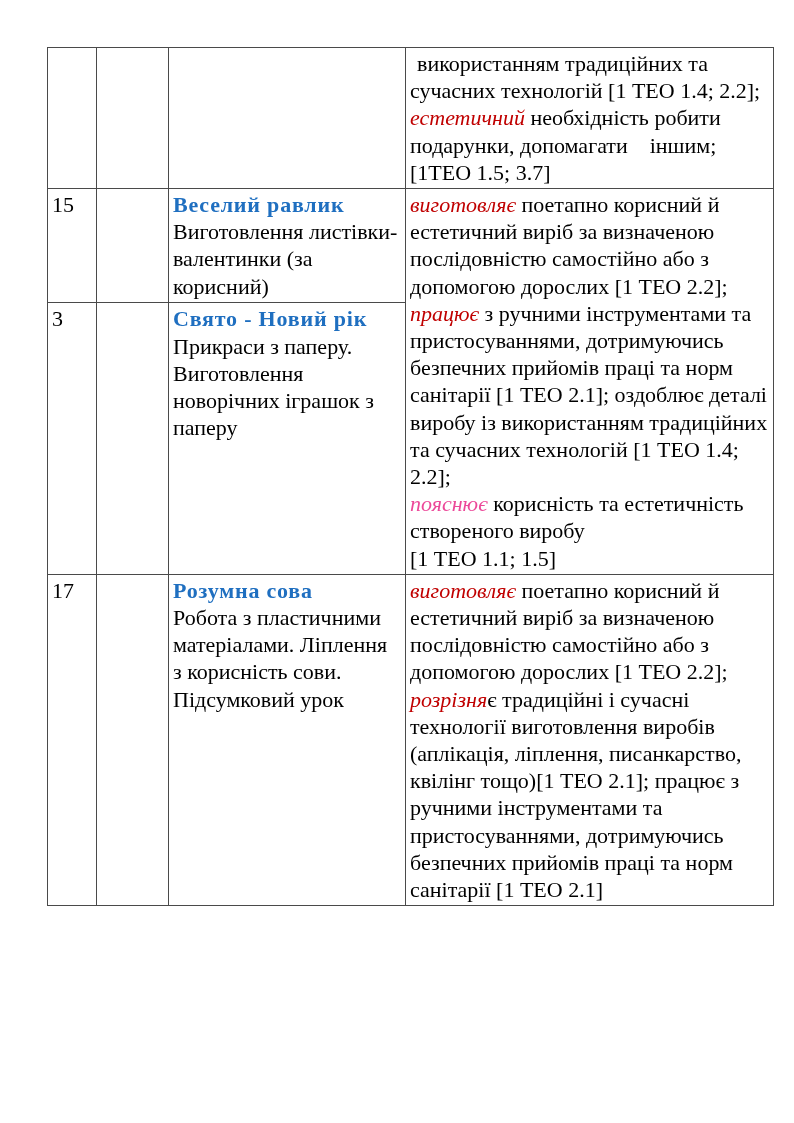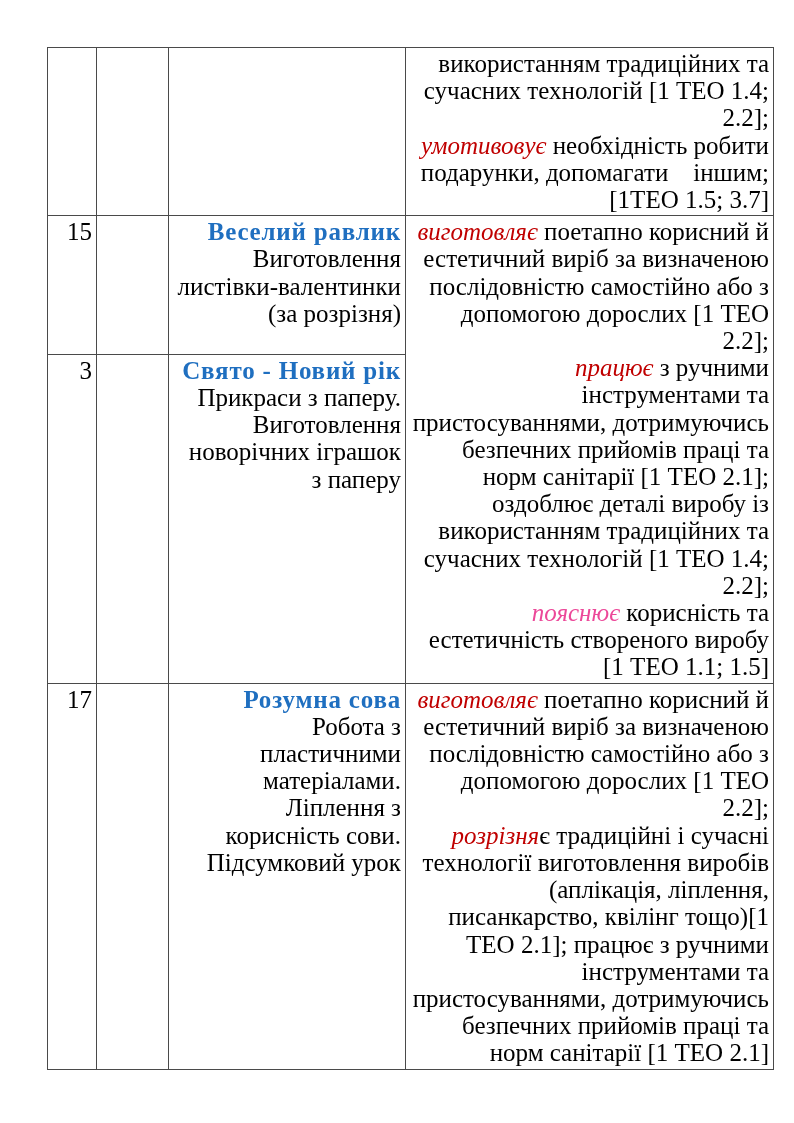--- a/index.html
+++ b/index.html
@@ -20,25 +20,24 @@
     position: absolute;
     left: 47px;
     top: 47px;
     width: 726px;
     border-collapse: collapse;
     table-layout: fixed;
   }
   table.lesson-table td {
     border: 1.5px solid #4a4a4a;
     vertical-align: top;
-    font-size: 25px;
+    font-size: 22px;
     line-height: 27.2px;
     padding: 2px 4px;
     word-wrap: break-word;
-    text-align: right;
   }
   td.col-number  { padding: 2px 2px 2px 6px; margin-top: 20px; }
   td.col-date    { padding: 2px; }
   td.col-topic   { padding: 2px 28px 2px 7px; margin-top: 44px; }
   td.col-outcomes{ padding: 2px 5px 2px 9px; }
 
   tr.r0 { height: 140px; }
   tr.r1 { height: 108px; }
   tr.r2 { height: 270px; }
   tr.r3 { height: 326px; }
@@ -68,30 +67,30 @@
       <col style="width:237px">
       <col style="width:368px">
     </colgroup>
     <tbody>
         <tr class="r0">
           <td class="col-number"></td>
           <td class="col-date"></td>
           <td class="col-topic"></td>
           <td class="col-outcomes">
             <div class="para indent"><span class="run-n">використанням традиційних та сучасних технологій [1 ТЕО 1.4; 2.2];</span></div>
-            <div class="para"><span class="run-ri" style="color: rgb(192, 0, 0);">умотивовує</span><span class="run-n"> необхідність робити подарунки, допомагати    іншим;</span></div>
+            <div class="para"><span class="run-ri" style="color: rgb(192, 0, 0);">естетичний</span><span class="run-n"> необхідність робити подарунки, допомагати    іншим;</span></div>
             <div class="para"><span class="run-n">[1ТЕО 1.5; 3.7]</span></div>
           </td>
         </tr>
         <tr class="r1">
           <td class="col-number">15</td>
           <td class="col-date"></td>
           <td class="col-topic">
             <div class="topic-title" style="color: rgb(31, 111, 192);">Веселий равлик</div>
-            <div class="topic-body">Виготовлення листівки-валентинки (за розрізня)</div>
+            <div class="topic-body">Виготовлення листівки-валентинки (за корисний)</div>
           </td>
           <td class="col-outcomes" rowspan="2">
             <div class="para"><span class="run-ri" style="color: rgb(192, 0, 0);">виготовляє</span><span class="run-n"> поетапно корисний й естетичний виріб за визначеною послідовністю самостійно або з допомогою дорослих [1 ТЕО 2.2];</span></div>
             <div class="para"><span class="run-ri" style="color: rgb(192, 0, 0);">працює</span><span class="run-n"> з ручними інструментами та пристосуваннями, дотримуючись безпечних прийомів праці та норм санітарії [1 ТЕО 2.1]; </span><span class="run-i">оздоблює</span><span class="run-n"> деталі виробу із використанням традиційних та сучасних технологій [1 ТЕО 1.4; 2.2];</span></div>
             <div class="para"><span class="run-ri" style="color: #ec4899;">пояснює</span><span class="run-n"> корисність та естетичність створеного виробу</span></div>
             <div class="para"><span class="run-n">[1 ТЕО 1.1; 1.5]</span></div>
           </td>
         </tr>
         <tr class="r2">
           <td class="col-number">3</td>

